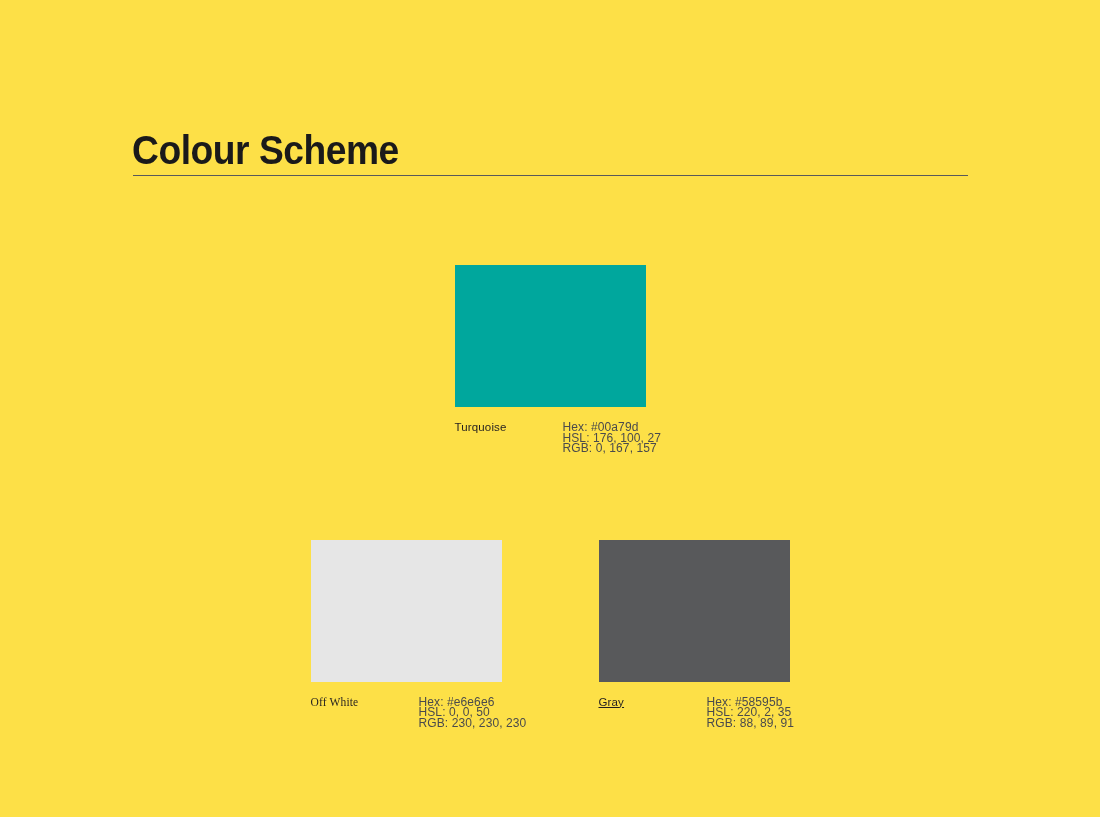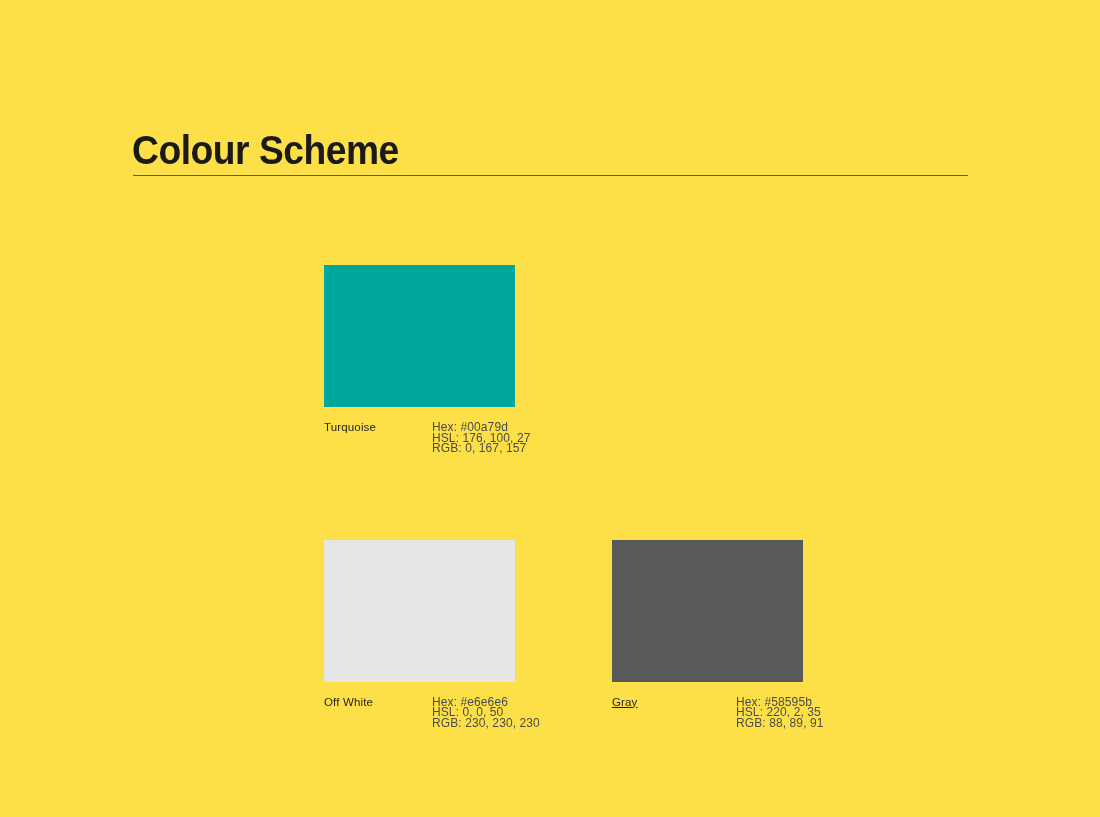--- a/index.html
+++ b/index.html
@@ -52,20 +52,21 @@
   .swatch-grid {
     position: absolute;
     left: 324px;
     top: 265px;
     width: 452px;
   }
 
   .swatch-row {
     display: flex;
     gap: 97px;
+    justify-content: center;
   }
   .swatch-row + .swatch-row {
     margin-top: 86px;
   }
 
   .swatch-cell {
     width: 191px;
   }
 
   .swatch-chip {
@@ -126,34 +127,34 @@
       </div>
 
 
     </div>
 
     <div class="swatch-row">
 
       <div class="swatch-cell">
         <div class="swatch-chip" style="background-color: rgb(230, 230, 230);"></div>
         <div class="swatch-meta">
-          <div class="swatch-name" style="color: rgb(35, 31, 32);">Off White</div>
+          <div class="swatch-name" style="color: rgb(35, 31, 32); font-family: Liberation Serif, serif;">Off White</div>
           <div class="swatch-values" style="color: rgb(74, 74, 76);">
             <div>Hex: #e6e6e6</div>
             <div>HSL: 0, 0, 50</div>
             <div>RGB: 230, 230, 230</div>
           </div>
         </div>
       </div>
 
       <div class="swatch-cell">
         <div class="swatch-chip" style="background-color: rgb(88, 89, 91);"></div>
         <div class="swatch-meta">
           <div class="swatch-name" style="color: rgb(35, 31, 32); text-decoration: underline;">Gray</div>
-          <div class="swatch-values" style="color: rgb(74, 74, 76); margin-left: 16px;">
+          <div class="swatch-values" style="color: rgb(74, 74, 76);">
             <div>Hex: #58595b</div>
             <div>HSL: 220, 2, 35</div>
             <div>RGB: 88, 89, 91</div>
           </div>
         </div>
       </div>
 
     </div>
 
   </div>

